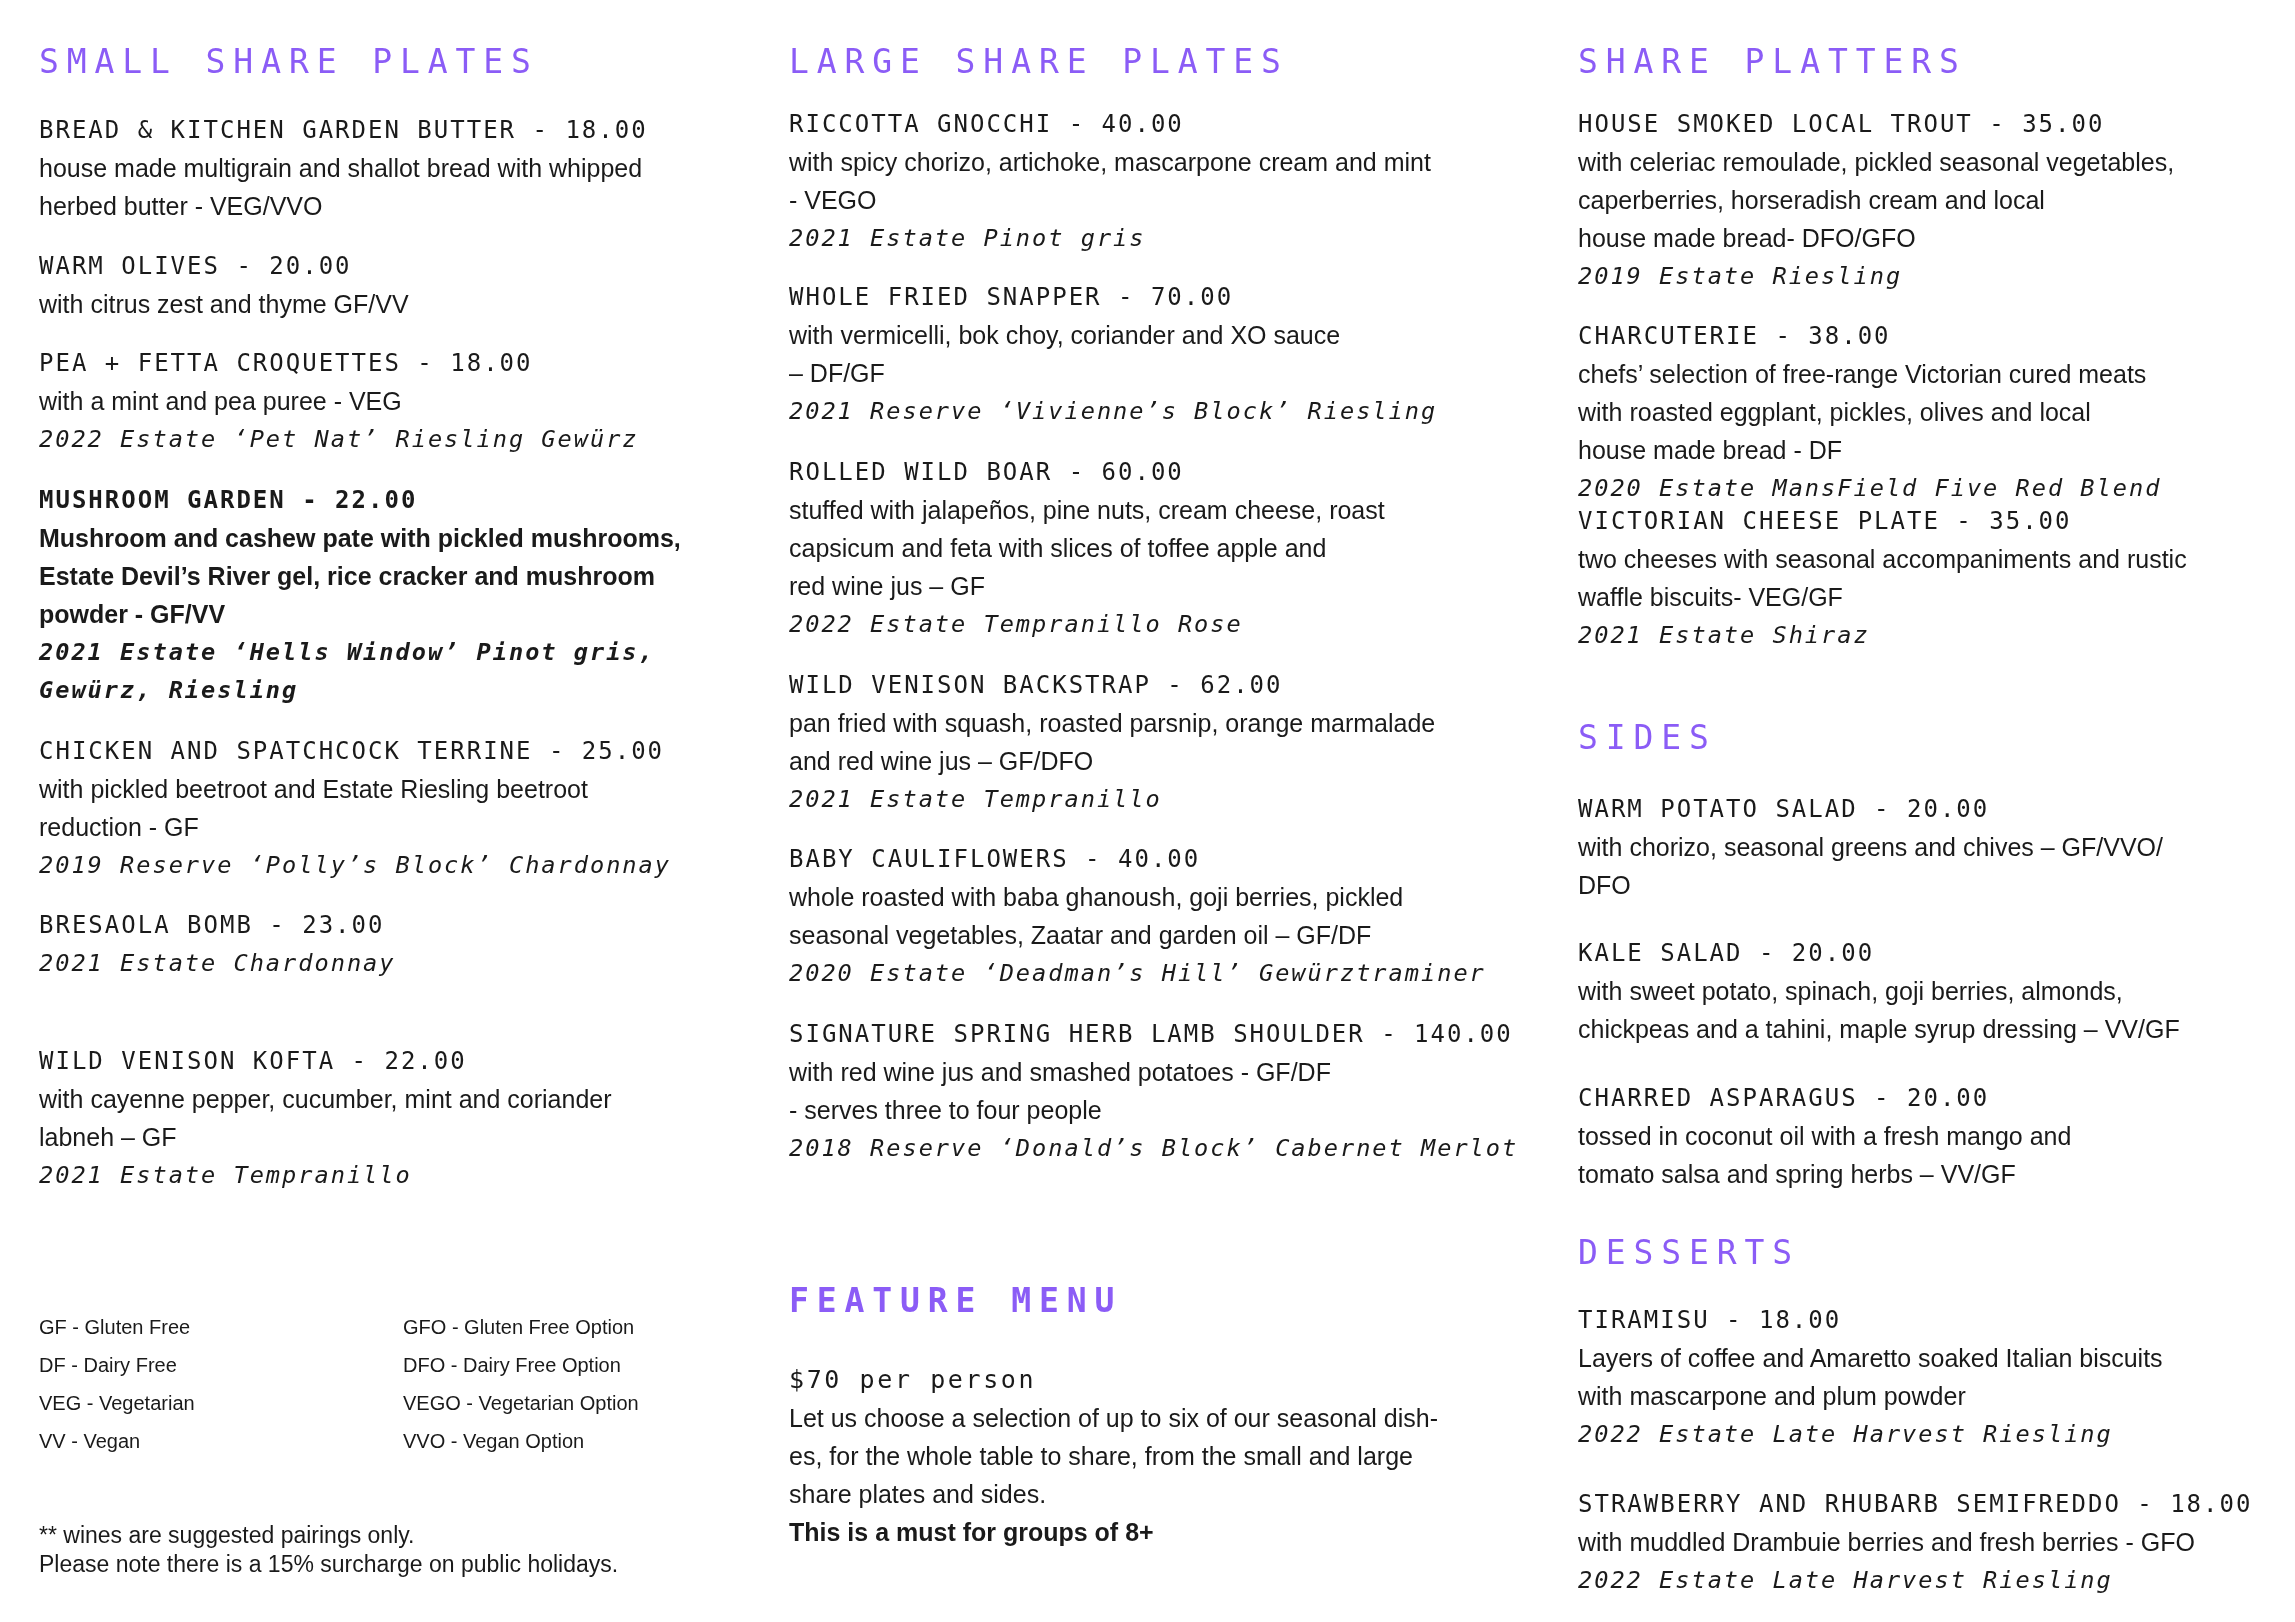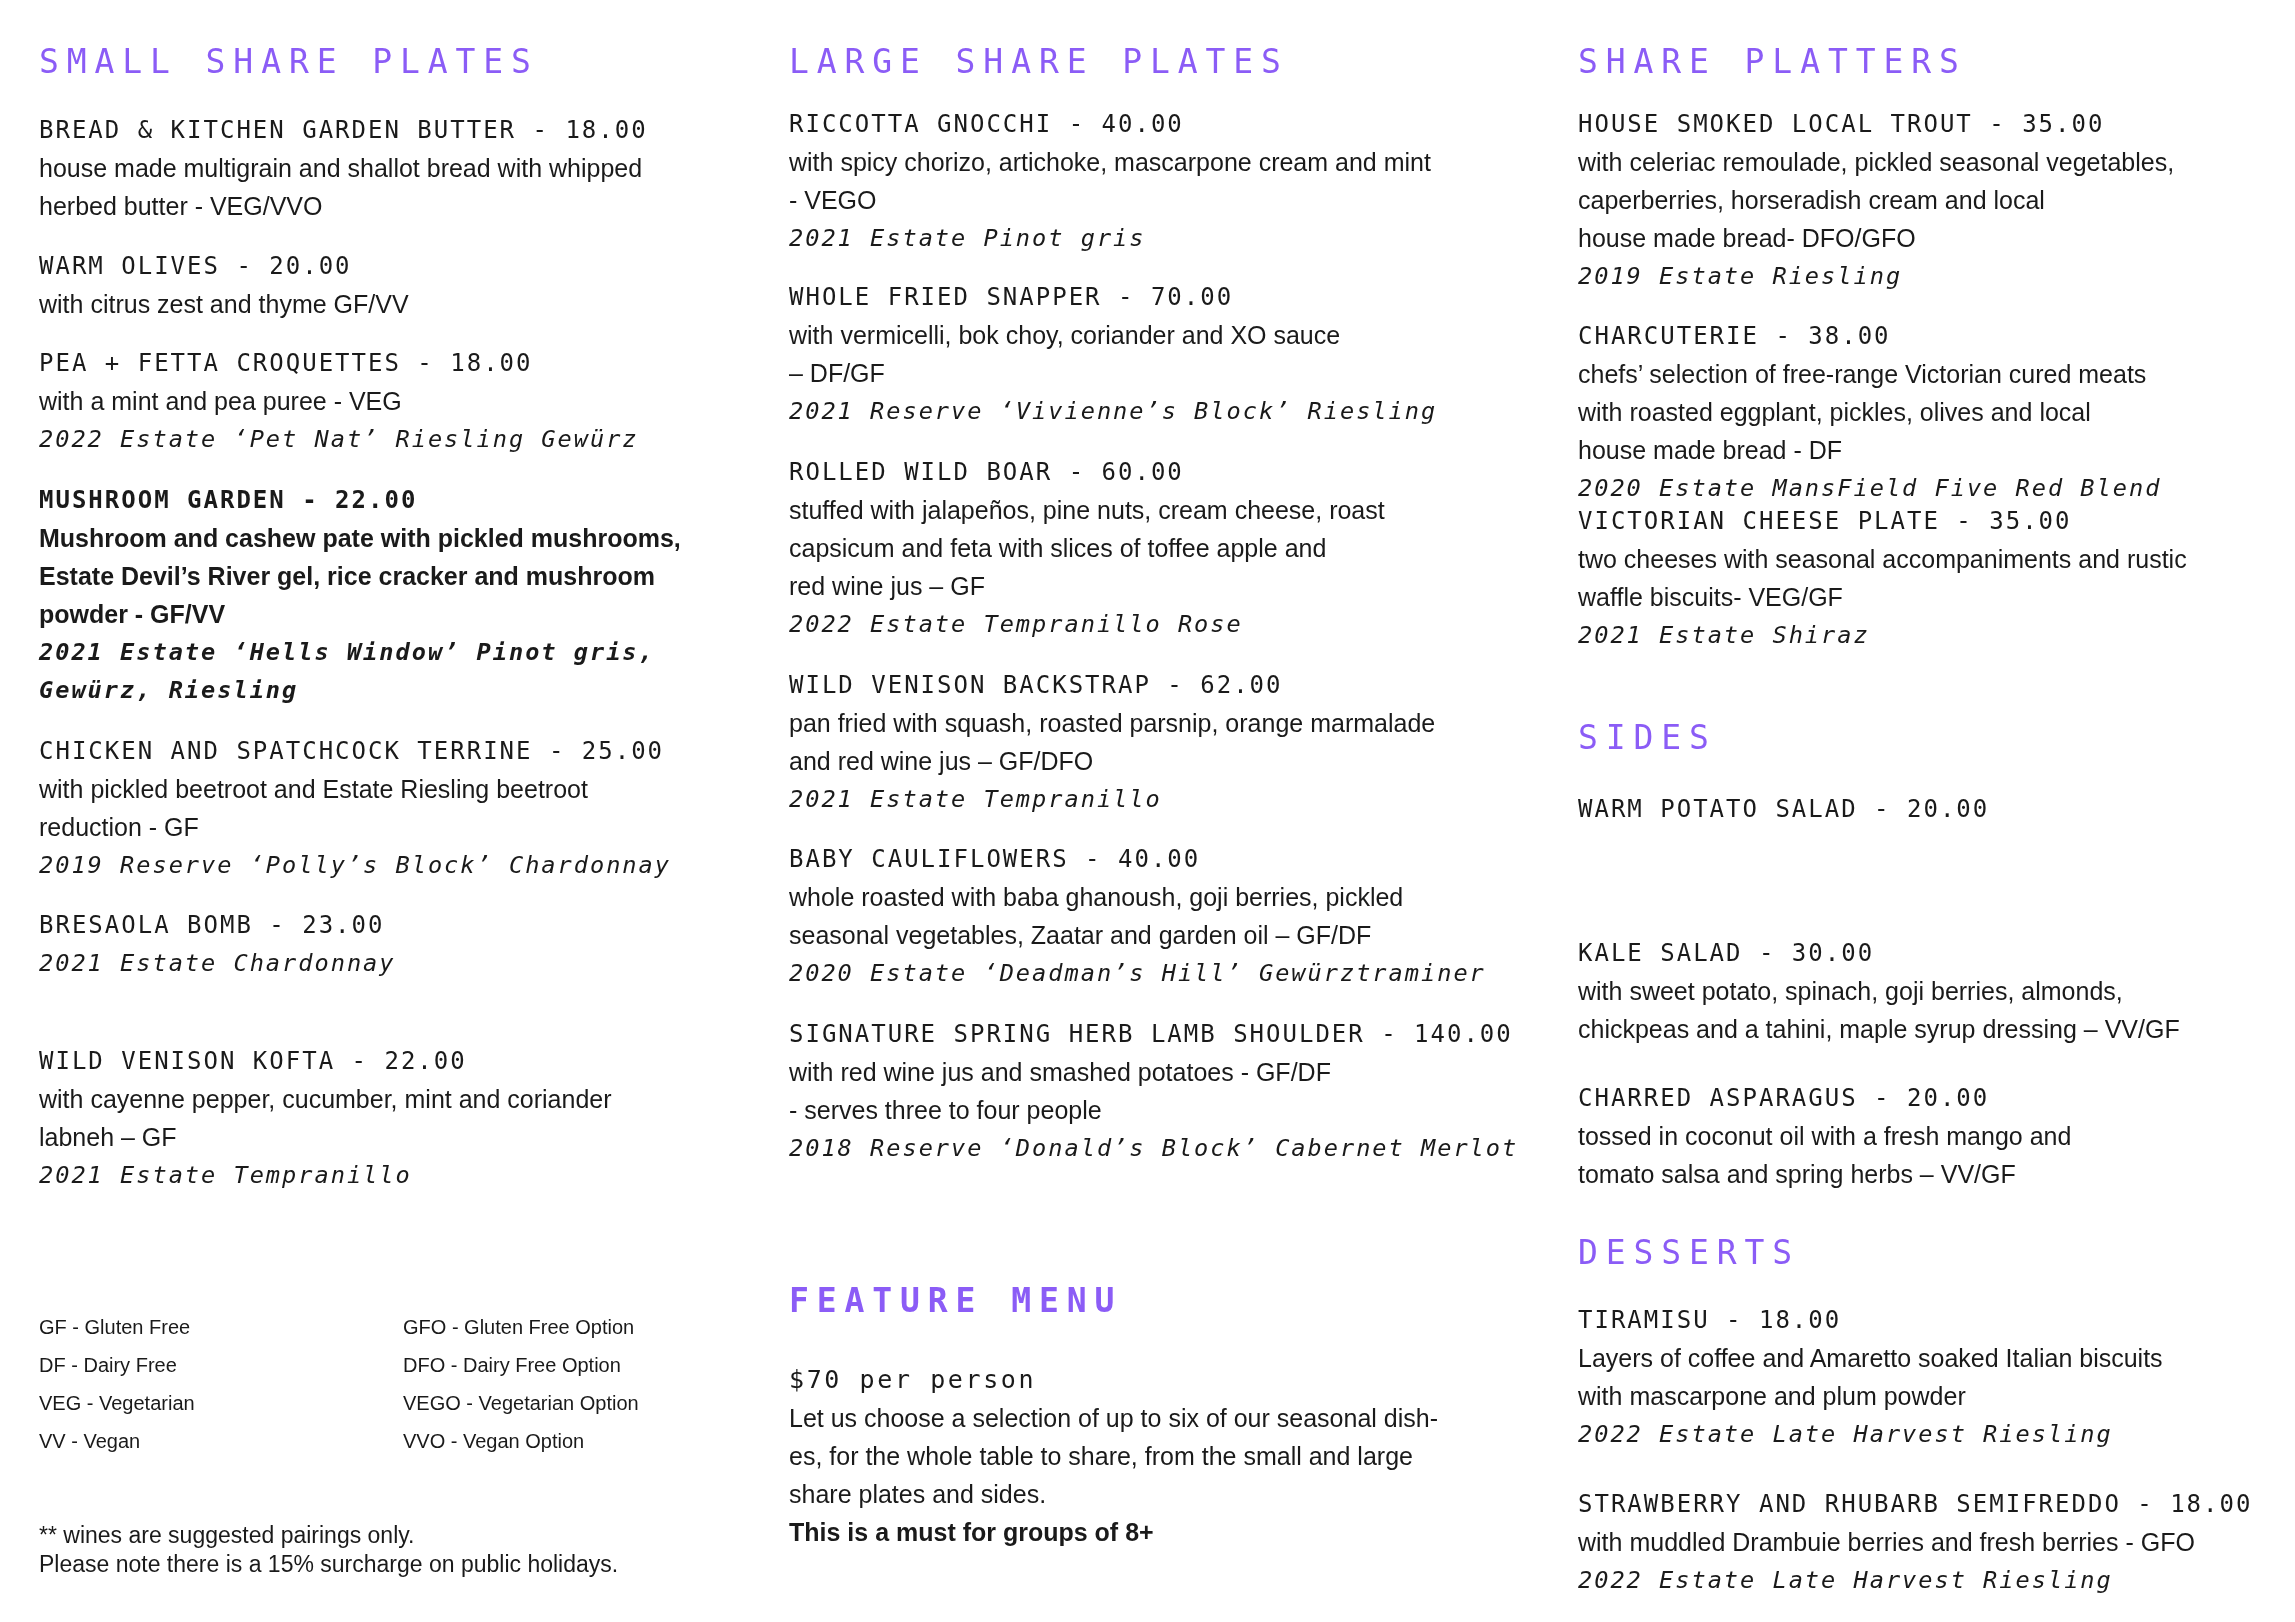--- a/index.html
+++ b/index.html
@@ -151,23 +151,25 @@
   <div class="item" style="top:502px;width:707px;">
     <span class="t">VICTORIAN CHEESE PLATE - 35.00</span>
     <span class="d">two cheeses with seasonal accompaniments and rustic
 waffle biscuits- VEG/GF</span>
     <span class="w">2021 Estate Shiraz</span>
   </div>
 
   <h2 class="h" style="top:718px;">SIDES</h2>
   <div class="item" style="top:790px;width:707px;">
     <span class="t">WARM POTATO SALAD - 20.00</span>
+    <span class="d">with chorizo, seasonal greens and chives – GF/VVO/
+DFO</span>
   </div>
   <div class="item" style="top:934px;width:707px;">
-    <span class="t">KALE SALAD - 30.00</span>
+    <span class="t">KALE SALAD - 20.00</span>
     <span class="d">with sweet potato, spinach, goji berries, almonds,
 chickpeas and a tahini, maple syrup dressing – VV/GF</span>
   </div>
   <div class="item" style="top:1079px;width:707px;">
     <span class="t">CHARRED ASPARAGUS - 20.00</span>
     <span class="d">tossed in coconut oil with a fresh mango and
 tomato salsa and spring herbs – VV/GF</span>
   </div>
 
   <h2 class="h" style="top:1233px;">DESSERTS</h2>

